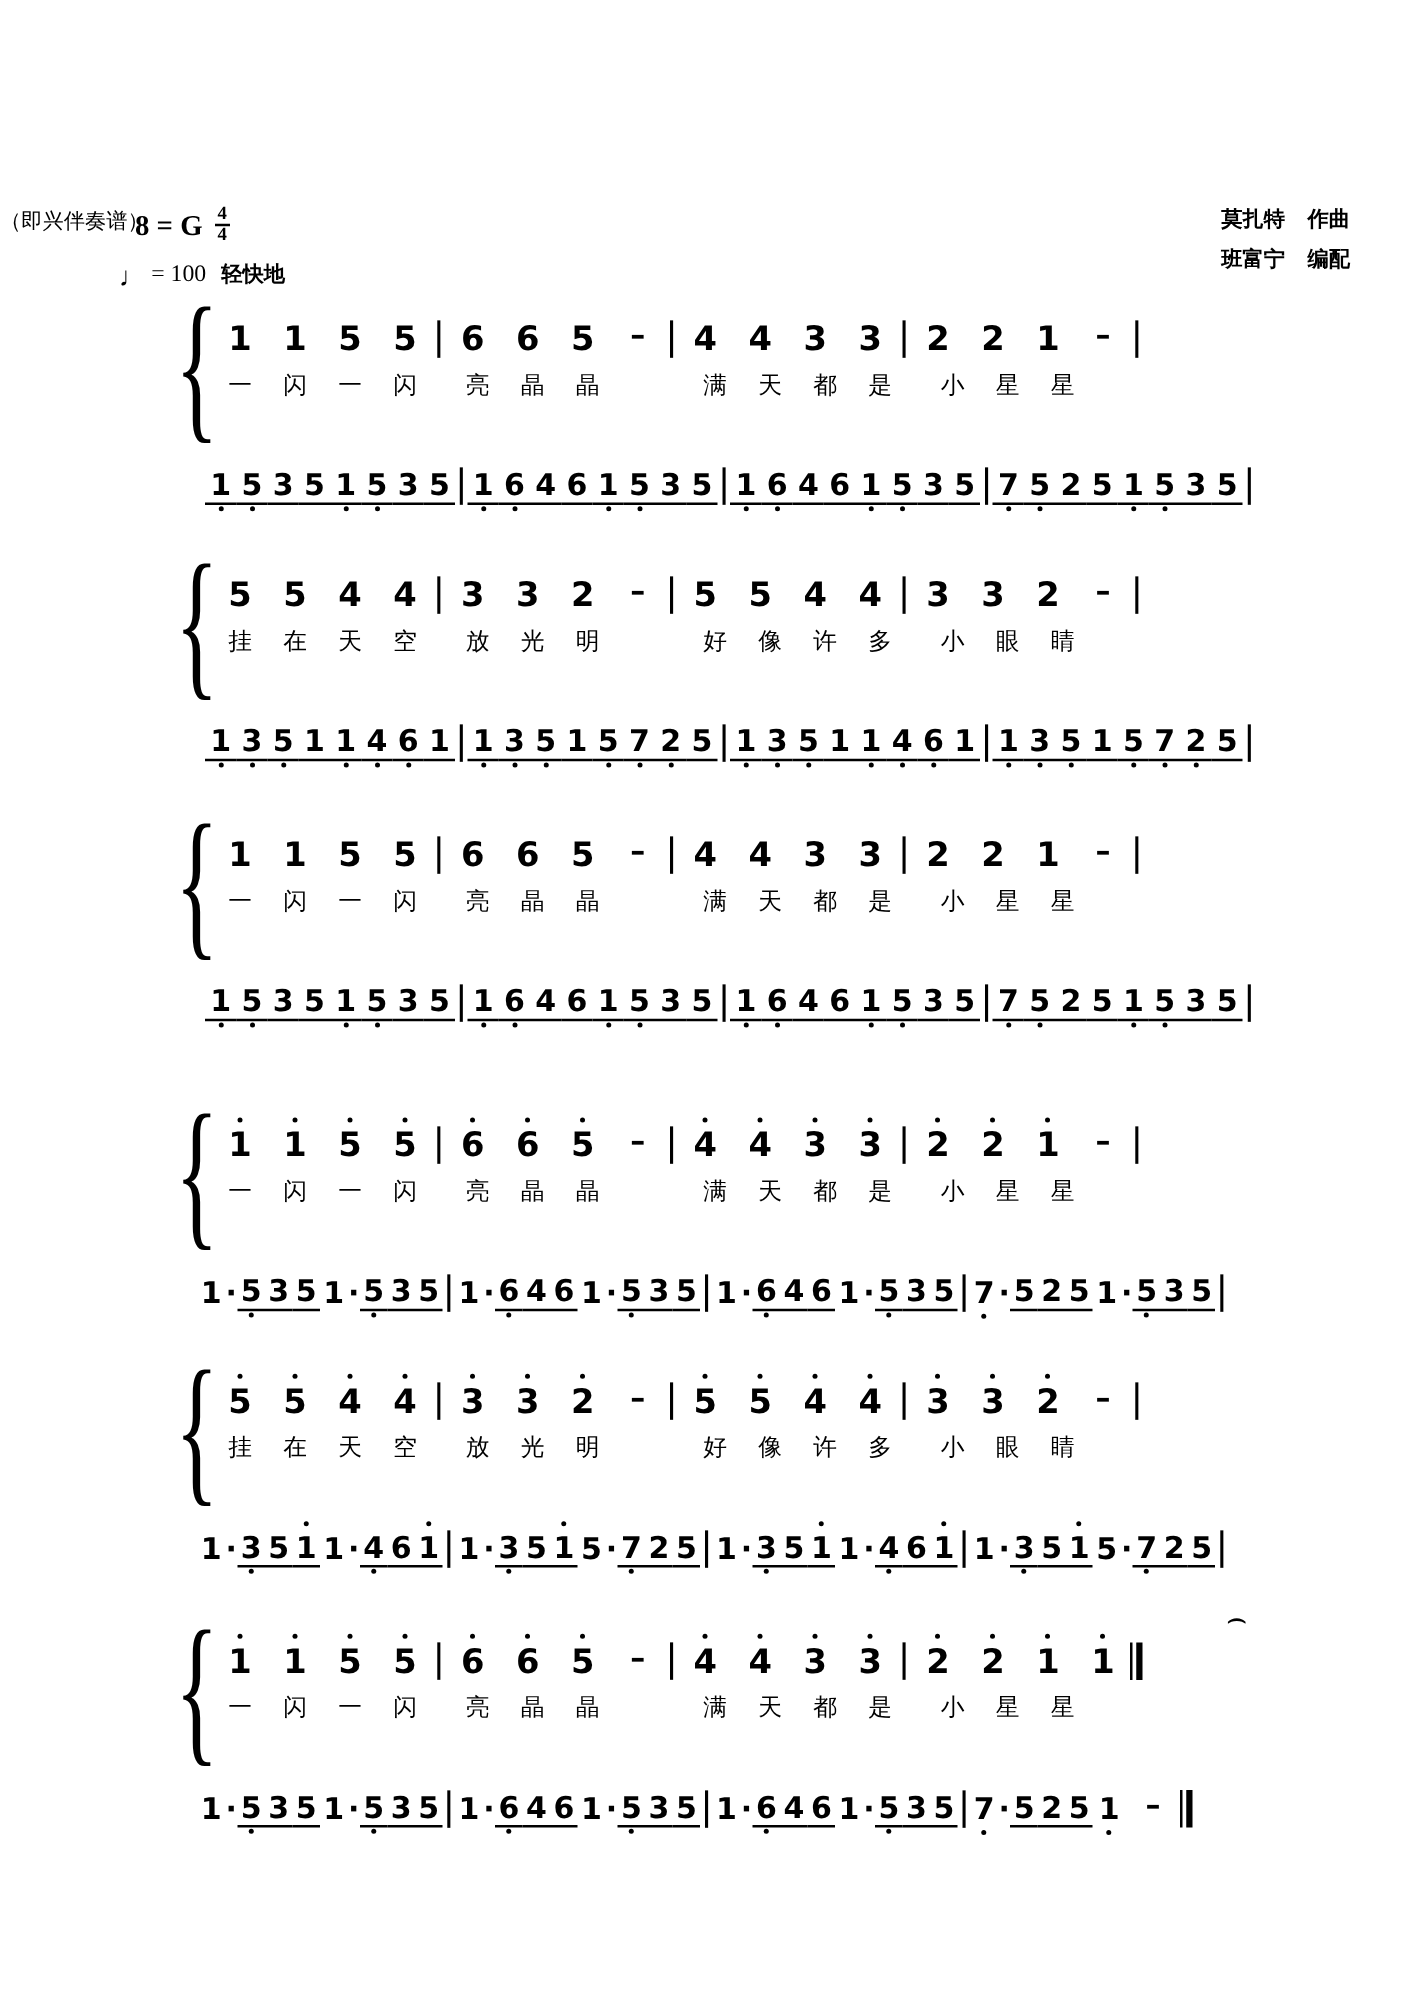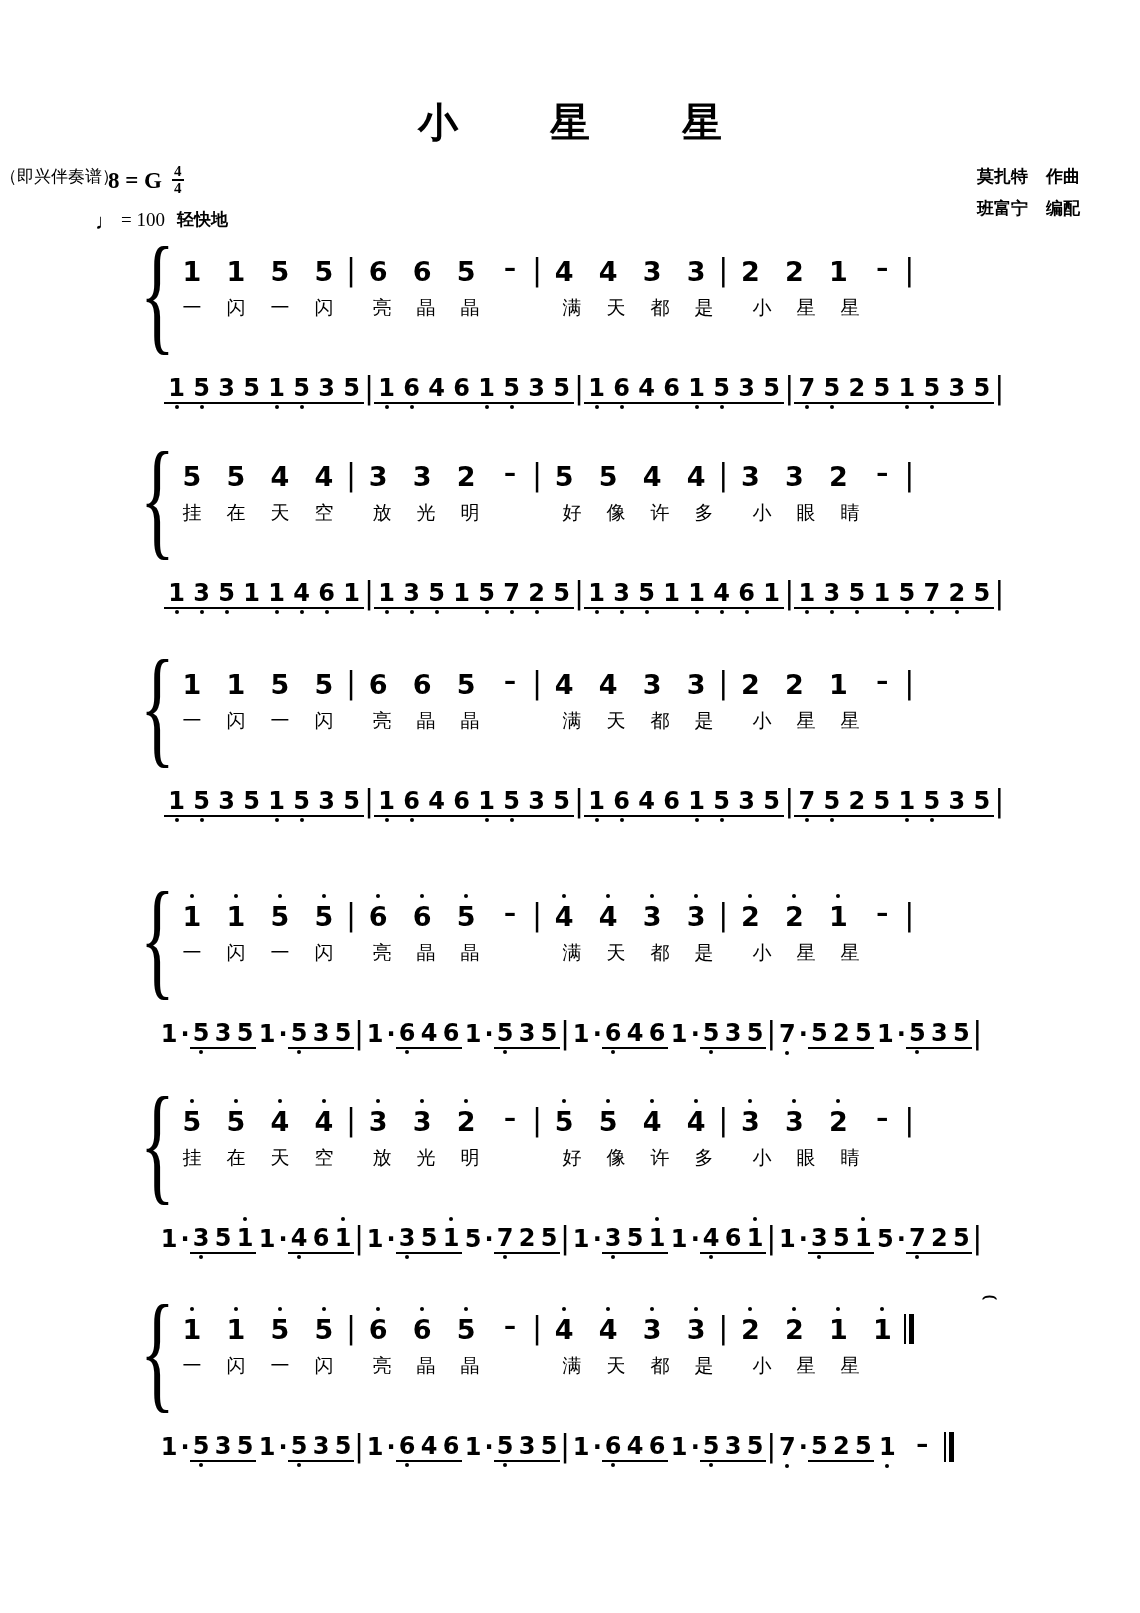--- a/index.html
+++ b/index.html
@@ -107,21 +107,20 @@
   }
   .endbar i{position:absolute;top:0;background:#000;display:block;}
   .endbar i.thin{left:0;width:2px;height:30px;}
   .endbar i.thick{left:5px;width:5px;height:30px;}
 </style>
 </head>
 <body>
 
 <div class="sheet">
 
-  <div class="title">小　星　星</div>
   <div class="subtitle">（即兴伴奏谱）</div>
 
   <div class="keysig">
     <span>8 = G</span>
     <span class="meter">
       <span class="num">4</span>
       <span class="den">4</span>
     </span>
   </div>
 

